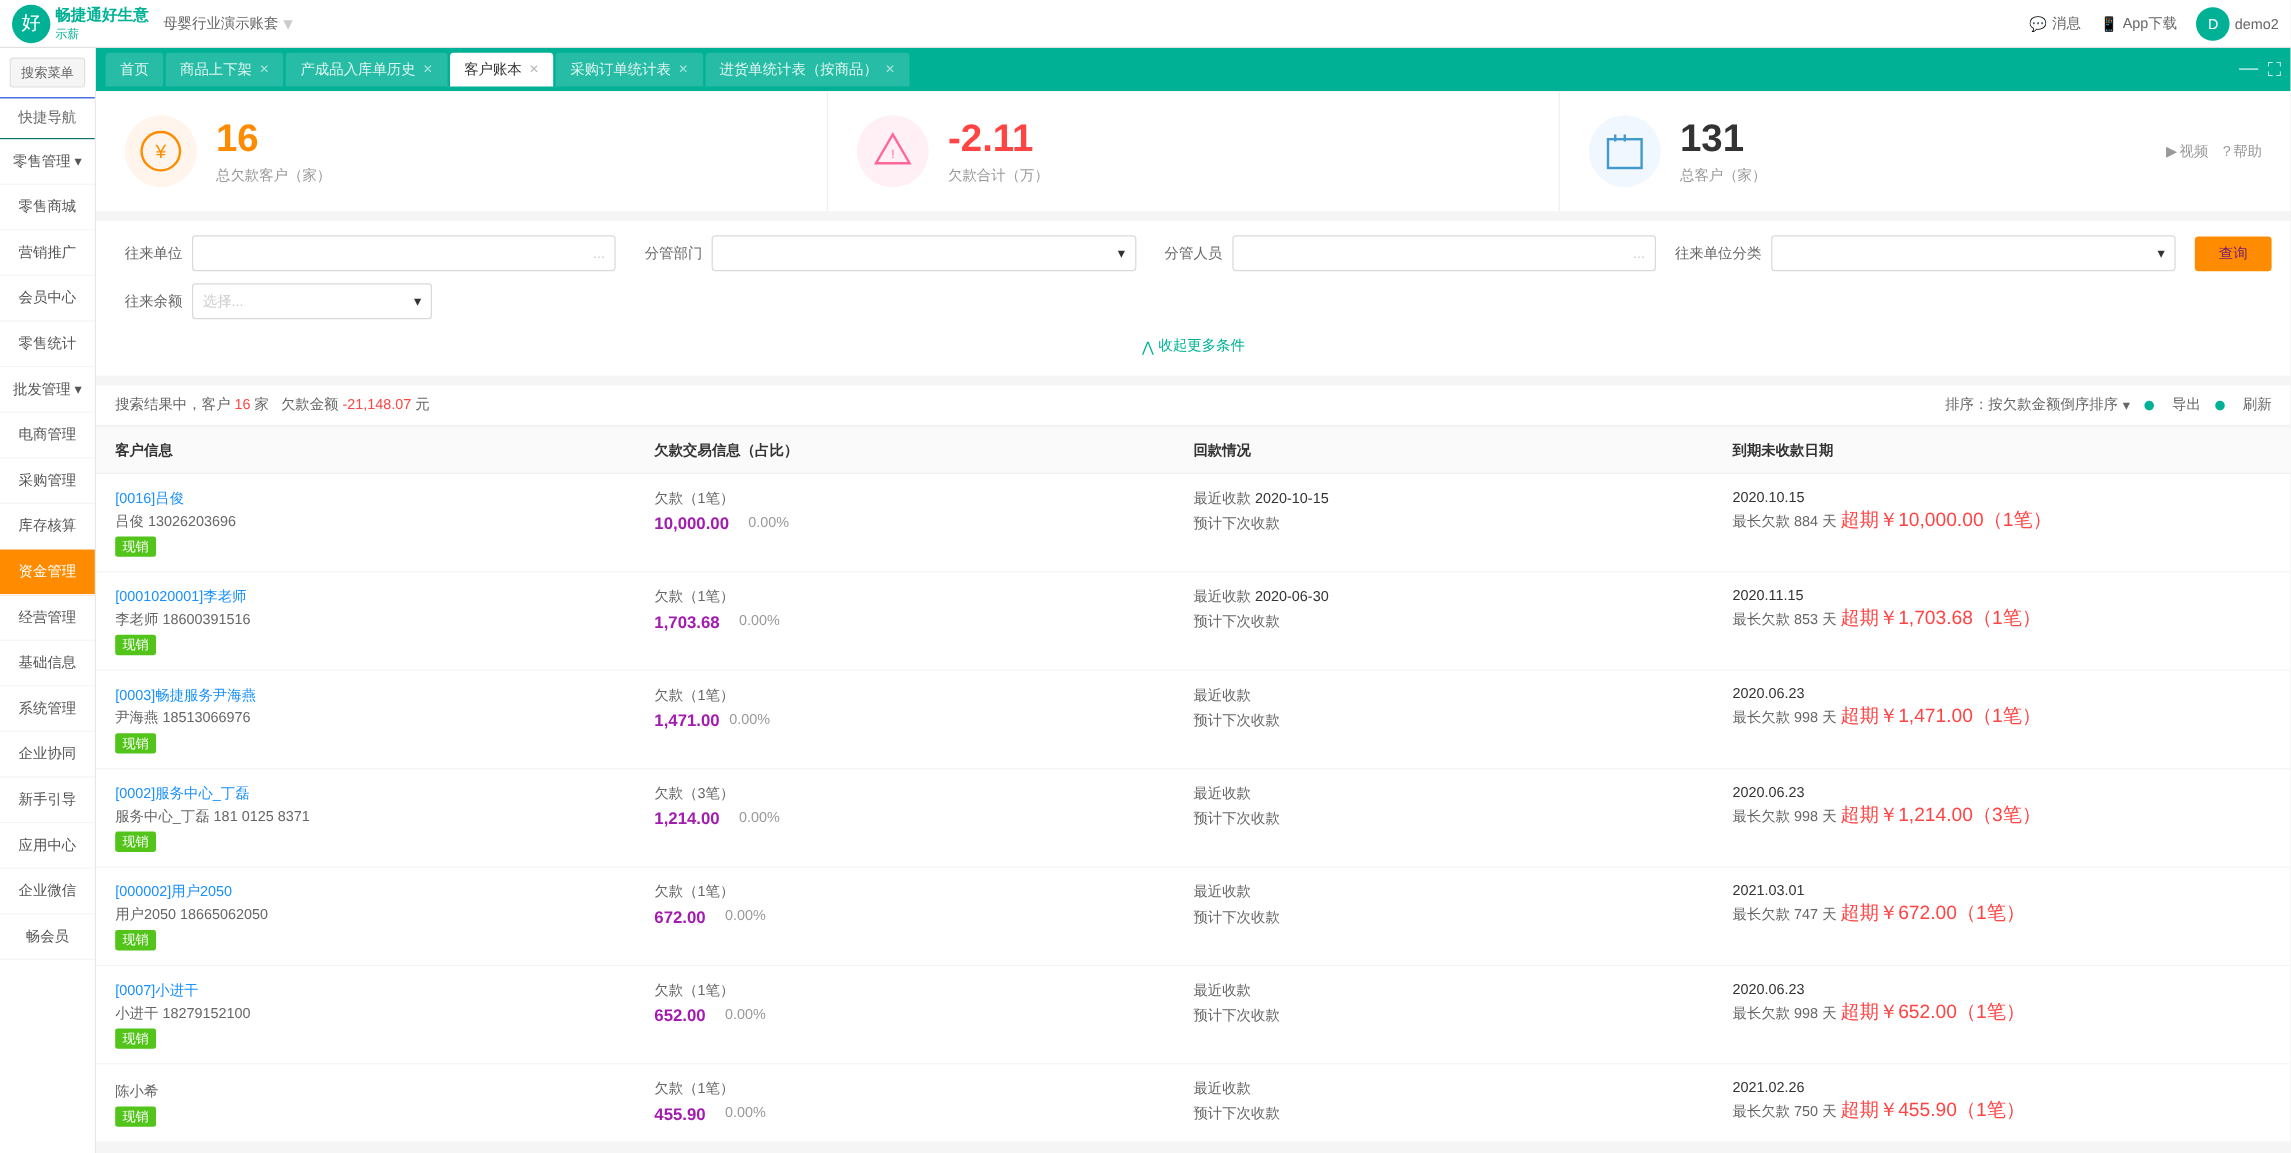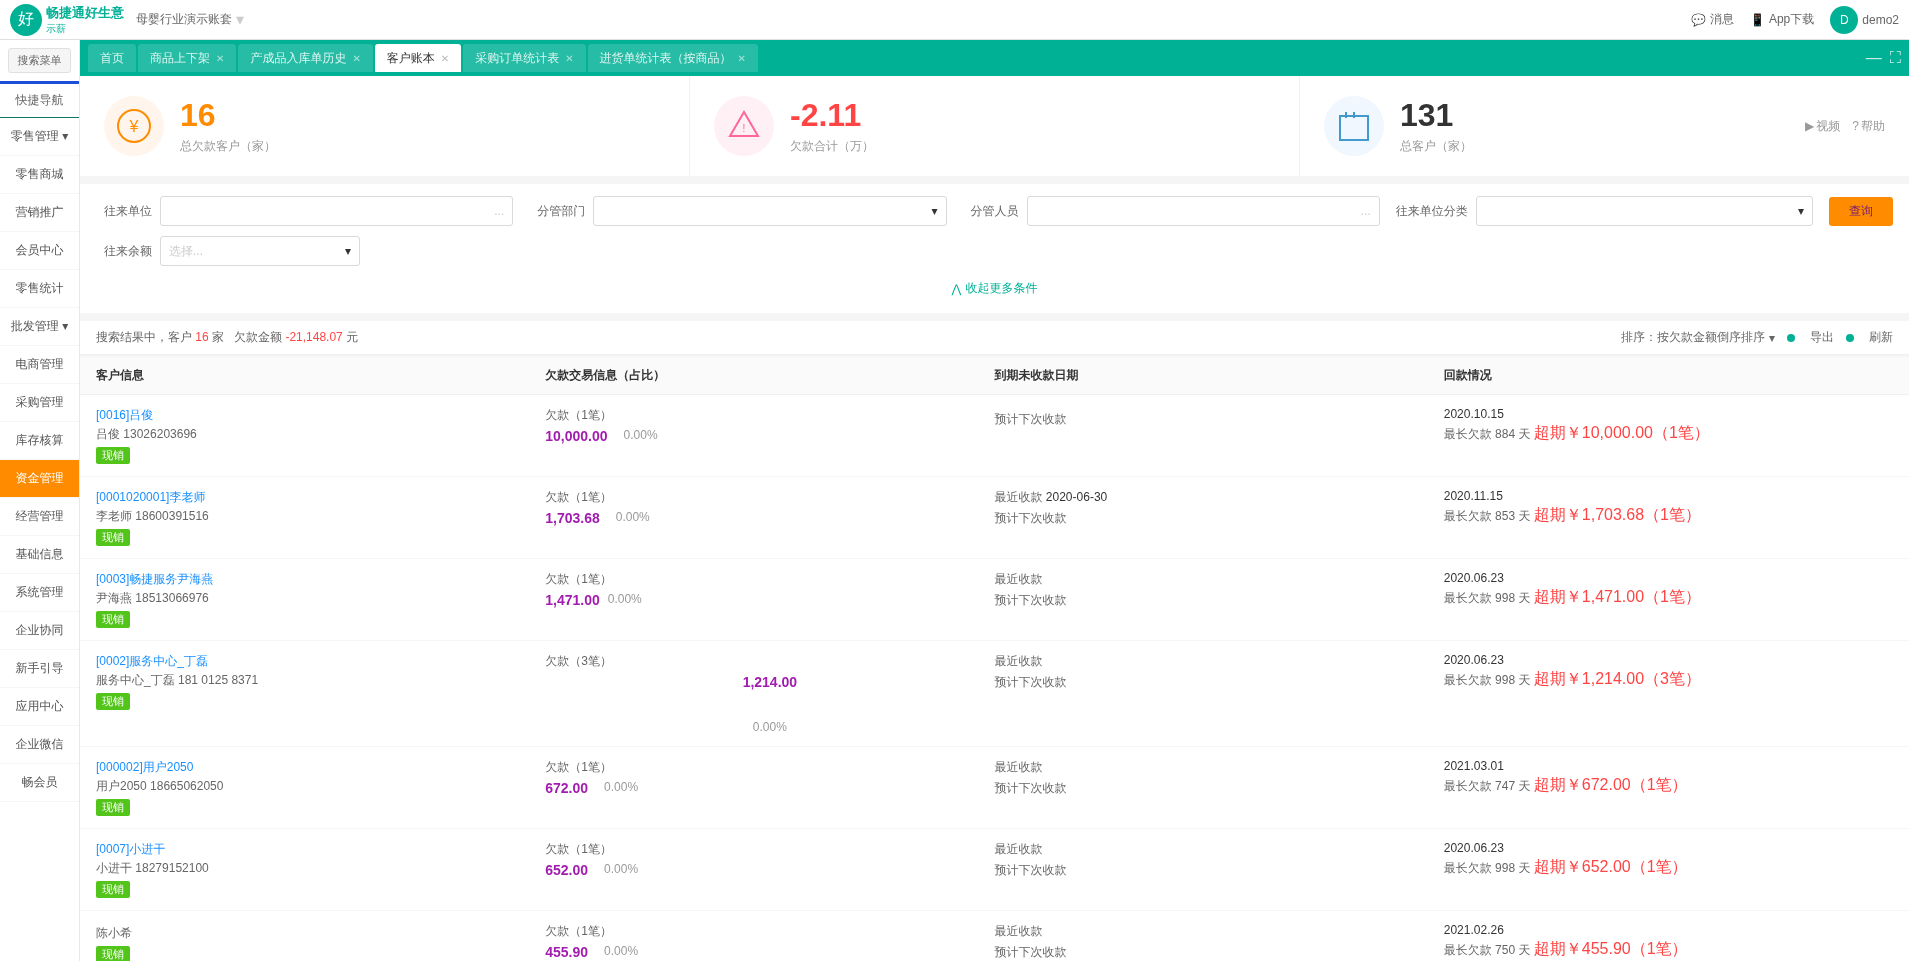--- a/index.html
+++ b/index.html
@@ -13,21 +13,21 @@
     .logo-text { color: #00b196; font-weight: bold; font-size: 13px; }
     .top-bar-right { margin-left: auto; display: flex; align-items: center; gap: 16px; }
     .top-bar-icon { display: flex; align-items: center; gap: 4px; color: #666; cursor: pointer; }
     .avatar { width: 28px; height: 28px; border-radius: 50%; background: #00b196; color: #fff; display: flex; align-items: center; justify-content: center; font-size: 12px; }
 
     
     .main-layout { display: flex; flex: 1; overflow: hidden; }
 
     
     .sidebar { width: 80px; background: #fff; border-right: 1px solid #e8e8e8; display: flex; flex-direction: column; }
-    .sidebar-search { padding: 8px; border-bottom: 3px solid #1d4ed8; }
+    .sidebar-search { padding: 8px; border-bottom: 1px solid #1d4ed8; }
     .sidebar-search-btn { width: 100%; padding: 4px; background: #f5f5f5; border: 1px solid #e0e0e0; border-radius: 3px; cursor: pointer; font-size: 11px; color: #666; text-align: center; }
     .sidebar-nav { display: flex; flex-direction: column; }
     .sidebar-item { padding: 10px 4px; text-align: center; cursor: pointer; color: #555; font-size: 12px; border-bottom: 1px solid #f5f5f5; }
     .sidebar-item.active { background: #ff8c00; color: #fff; }
 
     
     .tab-bar { display: flex; align-items: center; background: #00b196; padding: 0 8px; height: 36px; gap: 2px; }
     .tab { display: flex; align-items: center; gap: 6px; padding: 0 12px; height: 28px; border-radius: 3px 3px 0 0; cursor: pointer; font-size: 12px; color: rgba(255,255,255,0.85); background: rgba(255,255,255,0.15); }
     .tab.active { background: #fff; color: #333; }
     .tab .close-icon { font-size: 10px; color: inherit; cursor: pointer; opacity: 0.7; }
@@ -315,38 +315,39 @@
               <span class="dot green"></span>
               <span>刷新</span>
             </div>
           </div>
         </div>
 
         <div class="data-table">
           <div class="table-header">
             <div>客户信息</div>
             <div>欠款交易信息（占比）</div>
+            <div>回款情况</div>
             <div>到期未收款日期</div>
-            <div>回款情况</div>
           </div>
 
           <div class="table-row">
             <div>
               <div class="customer-name">[0016]吕俊</div>
               <div class="customer-phone">吕俊 13026203696</div>
               <span class="customer-tag">现销</span>
             </div>
             <div>
               <div class="debt-count">欠款（1笔）</div>
               <div style="display:flex;align-items:center;gap:16px;">
                 <div class="debt-amount">10,000.00</div>
                 <div class="debt-ratio">0.00%</div>
               </div>
             </div>
             <div>
+              <div class="collection-latest">最近收款 <span class="collection-date">2020-10-15</span></div>
               <div class="collection-next">预计下次收款</div>
             </div>
             <div>
               <div class="overdue-date">2020.10.15</div>
               <div class="overdue-days">最长欠款 884 天 <span class="overdue-amount">超期￥10,000.00（1笔）</span></div>
             </div>
           </div>
 
           <div class="table-row">
             <div>
@@ -395,21 +396,21 @@
           </div>
 
           <div class="table-row">
             <div>
               <div class="customer-name">[0002]服务中心_丁磊</div>
               <div class="customer-phone">服务中心_丁磊 181 0125 8371</div>
               <span class="customer-tag">现销</span>
             </div>
             <div>
               <div class="debt-count">欠款（3笔）</div>
-              <div style="display:flex;align-items:center;gap:28px;flex-direction:column;">
+              <div style="display:flex;align-items:center;gap:16px;">
                 <div class="debt-amount">1,214.00</div>
                 <div class="debt-ratio">0.00%</div>
               </div>
             </div>
             <div>
               <div class="collection-latest">最近收款</div>
               <div class="collection-next">预计下次收款</div>
             </div>
             <div>
               <div class="overdue-date">2020.06.23</div>

